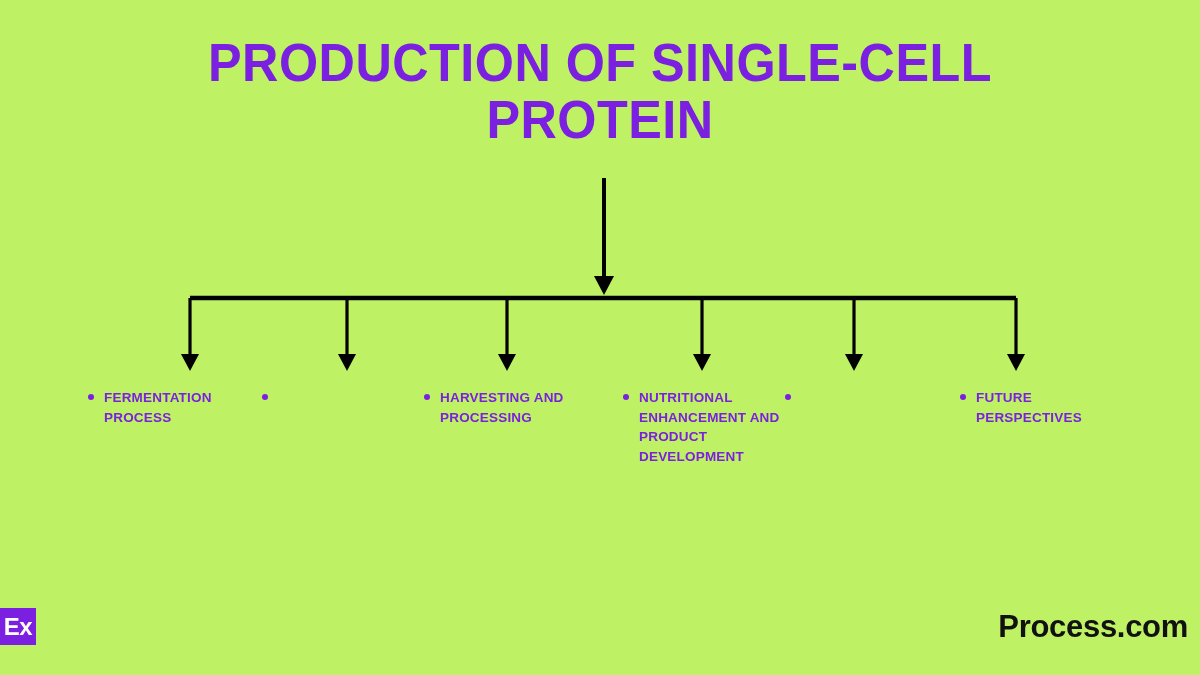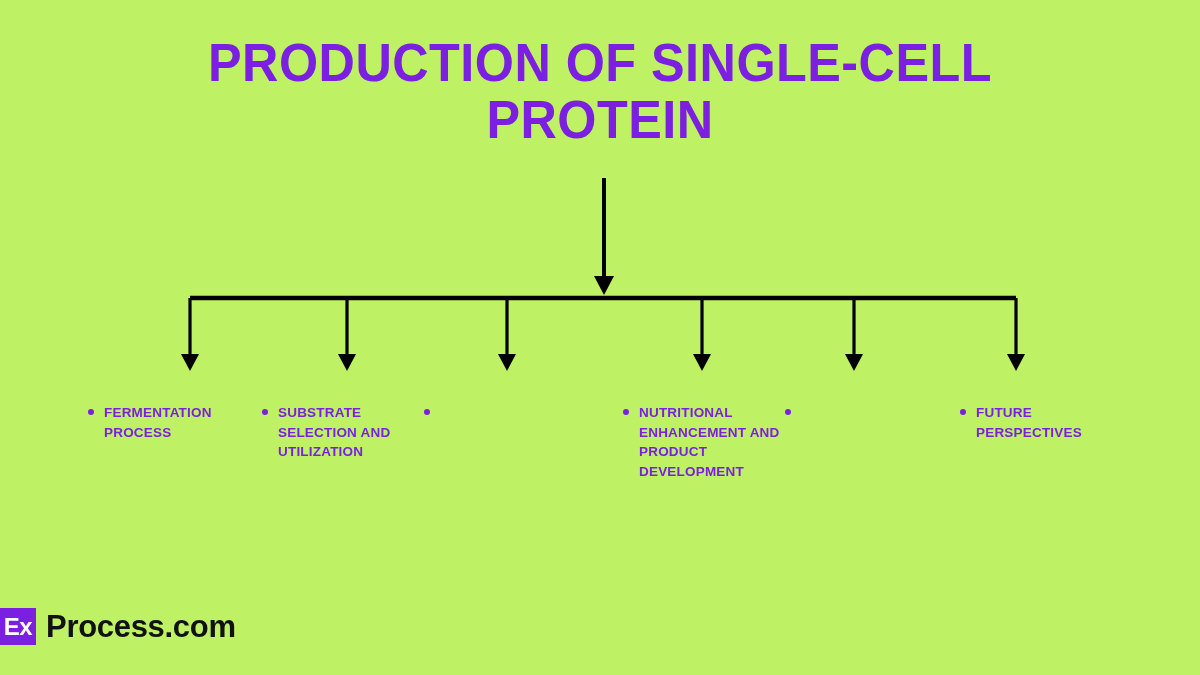--- a/index.html
+++ b/index.html
@@ -45,21 +45,21 @@
     top: 0;
     width: 1200px;
     height: 675px;
     pointer-events: none;
   }
 
   
   .branch-row {
     position: absolute;
     left: 88px;
-    top: 403px;
+    top: 388px;
     width: 1040px;
     display: flex;
     align-items: flex-start;
   }
   .branch {
     display: flex;
     align-items: flex-start;
     box-sizing: border-box;
     padding-right: 4px;
   }
@@ -89,21 +89,21 @@
     text-transform: uppercase;
   }
 
   
   .footer {
     position: absolute;
     left: 0;
     top: 608px;
     width: 1188px;
     display: flex;
-    justify-content: flex-start;
+    justify-content: space-between;
     align-items: center;
   }
   .logo-mark {
     width: 36px;
     height: 37px;
     background: #7B1FE0;
     color: #ffffff;
     font-family: "Liberation Sans", sans-serif;
     font-weight: 700;
     font-size: 24px;
@@ -166,25 +166,25 @@
 
   <div class="branch-row">
 
     <div class="branch branch-0">
       <span class="bullet"></span>
       <span class="branch-label">Fermentation Process</span>
     </div>
 
     <div class="branch branch-1">
       <span class="bullet"></span>
-      <span class="branch-label">Substrate Selection and Utilization</span>
     </div>
 
     <div class="branch branch-2">
       <span class="bullet"></span>
+      <span class="branch-label">Harvesting and Processing</span>
     </div>
 
     <div class="branch branch-3">
       <span class="bullet"></span>
       <span class="branch-label">Nutritional Enhancement and Product Development</span>
     </div>
 
     <div class="branch branch-4">
       <span class="bullet"></span>
     </div>

